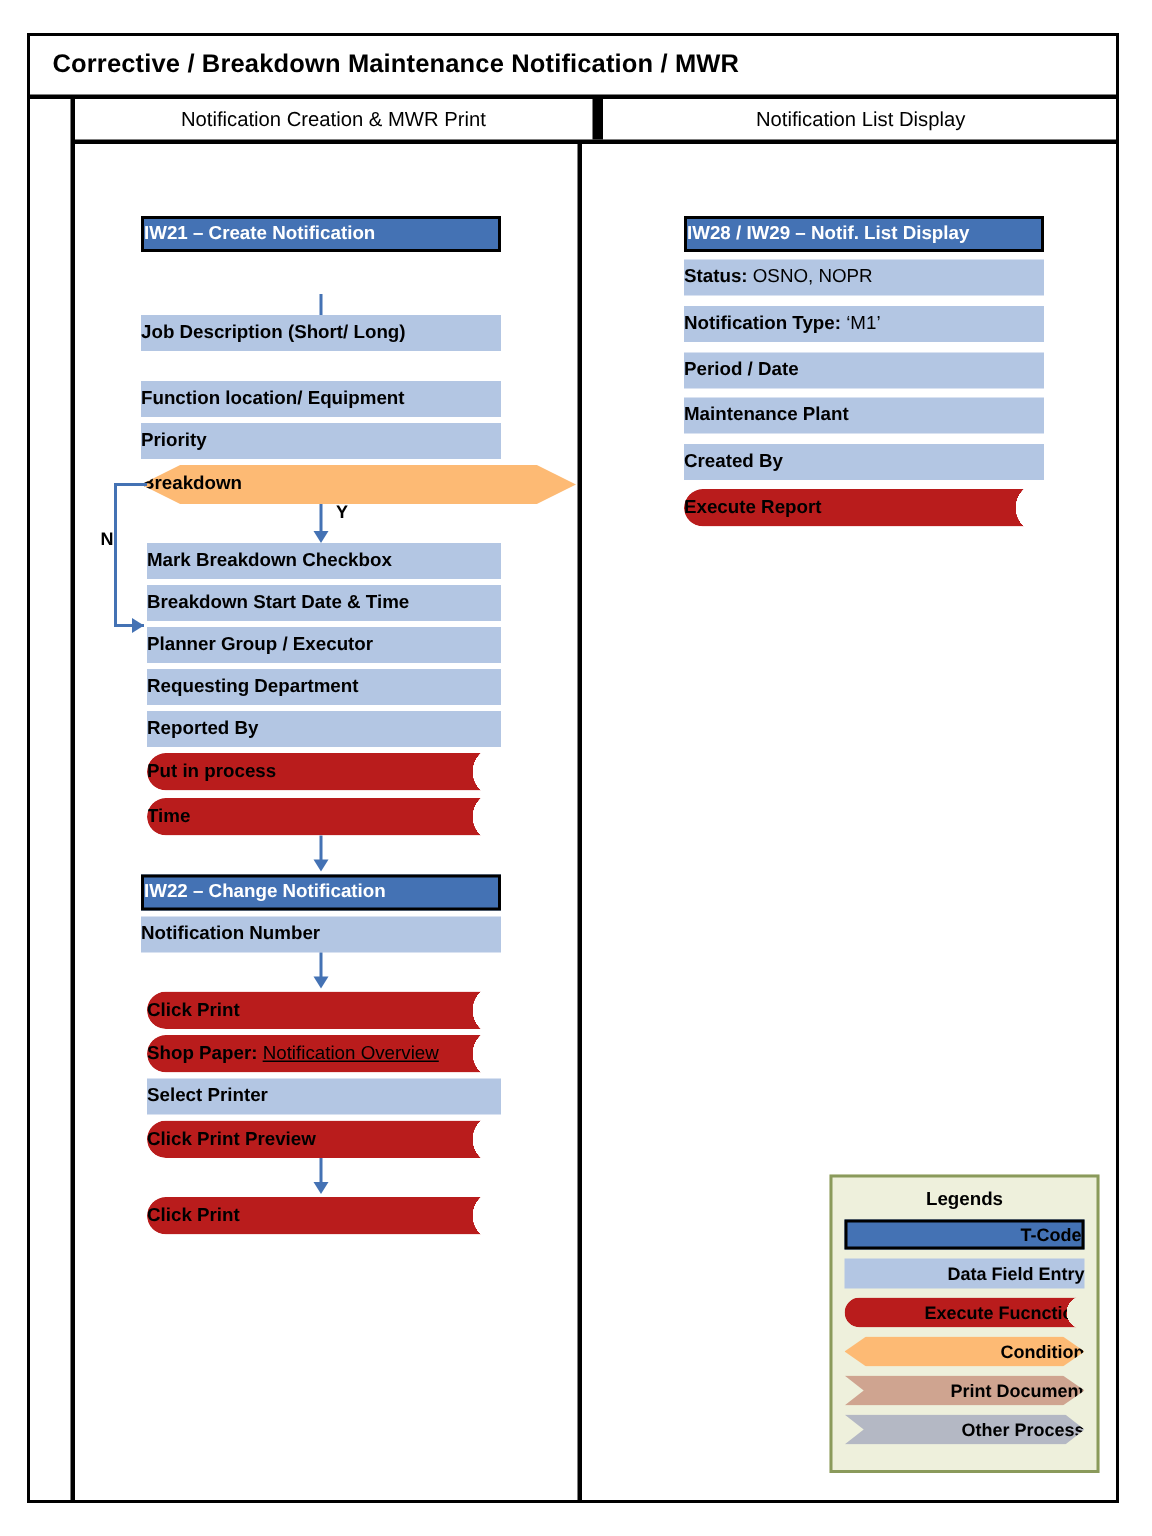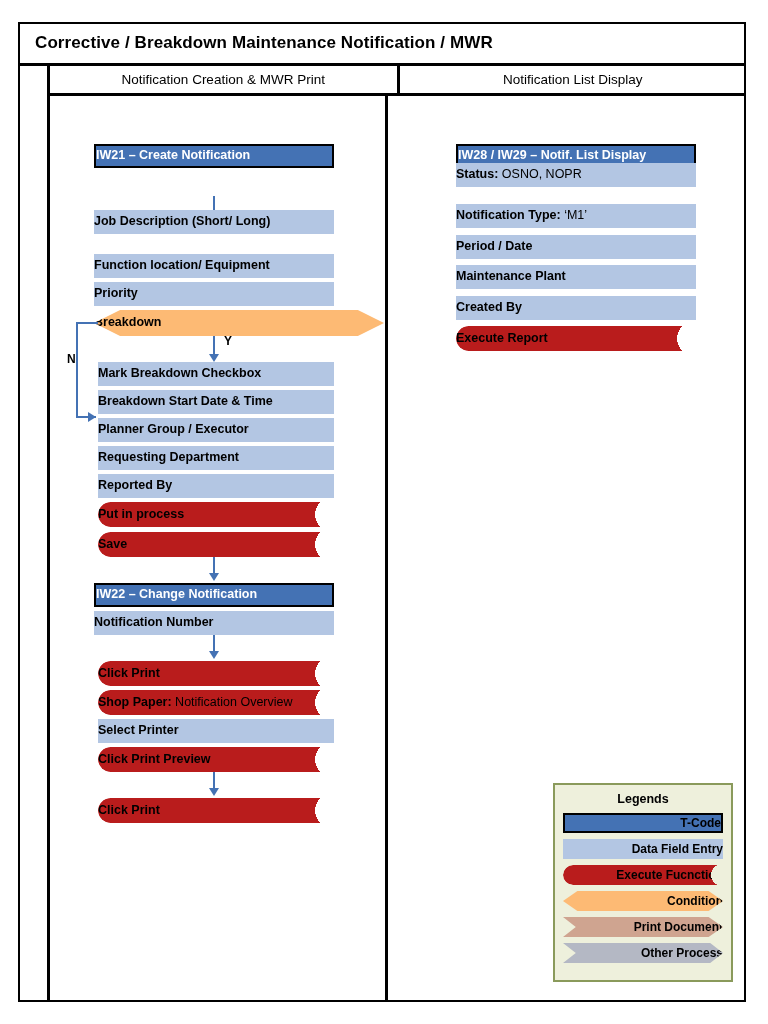--- a/index.html
+++ b/index.html
@@ -77,21 +77,21 @@
   }
   .col-header {
     flex: 1 1 0;
     display: flex;
     align-items: center;
     justify-content: center;
     font-size: 13.5px;
     color: #000;
     box-sizing: border-box;
   }
-  .col-header.first { border-right: 3px solid #000000; }
+  .col-header.first { border-right: 7px solid #000000; }
 
   
   .col-divider {
     position: absolute;
     left: 385px;
     top: 96px;
     width: 3px;
     height: 906px;
     background: #000;
   }
@@ -133,21 +133,21 @@
   }
   .n-data .reg { font-weight: normal; }
 
   
   .n-exec {
     background: #b91c1c;
     border-radius: 999px 0 0 999px;
     -webkit-mask-image: radial-gradient(circle 17px at calc(100% - 2px) 50%, transparent 99%, #000 100%);
     mask-image: radial-gradient(circle 17px at calc(100% - 2px) 50%, transparent 99%, #000 100%);
   }
-  .n-exec .reg { font-weight: normal; }
+  .n-exec .reg { font-weight: normal; text-decoration: underline; }
 
   
   .n-cond {
     background: #fdba74;
     clip-path: polygon(0% 50%, 9% 0%, 91% 0%, 100% 50%, 91% 100%, 9% 100%);
   }
 
   
   .n-print {
     background: #cfa490;
@@ -299,21 +299,21 @@
 
     <div class="node n-data" style="left:48px; top:378px; width:236px; height:24px;">
       <span>Reported By</span>
     </div>
 
     <div class="node n-exec" style="left:48px; top:406px; width:236px; height:25px;">
       <span>Put in process</span>
     </div>
 
     <div class="node n-exec" style="left:48px; top:436px; width:236px; height:25px;">
-      <span>Save</span>
+      <span>Time</span>
     </div>
 
     <div class="conn conn-v" style="left:163px; top:461px; height:18px;"></div>
     <div class="arrow-down" style="left:159px; top:477px;"></div>
 
     <div class="node n-tcode" style="left:44px; top:487px; width:240px; height:24px;">
       <span>IW22 – Change Notification</span>
     </div>
 
     <div class="node n-data" style="left:44px; top:515px; width:240px; height:24px;">
@@ -349,21 +349,21 @@
     </div>
 
   </div>
 
   <div class="lane lane-right">
 
     <div class="node n-tcode" style="left:68px; top:48px; width:240px; height:24px;">
       <span>IW28 / IW29 – Notif. List Display</span>
     </div>
 
-    <div class="node n-data" style="left:68px; top:67px; width:240px; height:24px;">
+    <div class="node n-data" style="left:68px; top:77px; width:240px; height:24px;">
       <span>Status:</span>
       <span>&nbsp;</span>
       <span class="reg">OSNO, NOPR</span>
     </div>
 
     <div class="node n-data" style="left:68px; top:108px; width:240px; height:24px;">
       <span>Notification Type:</span>
       <span>&nbsp;</span>
       <span class="reg">‘M1’</span>
     </div>

